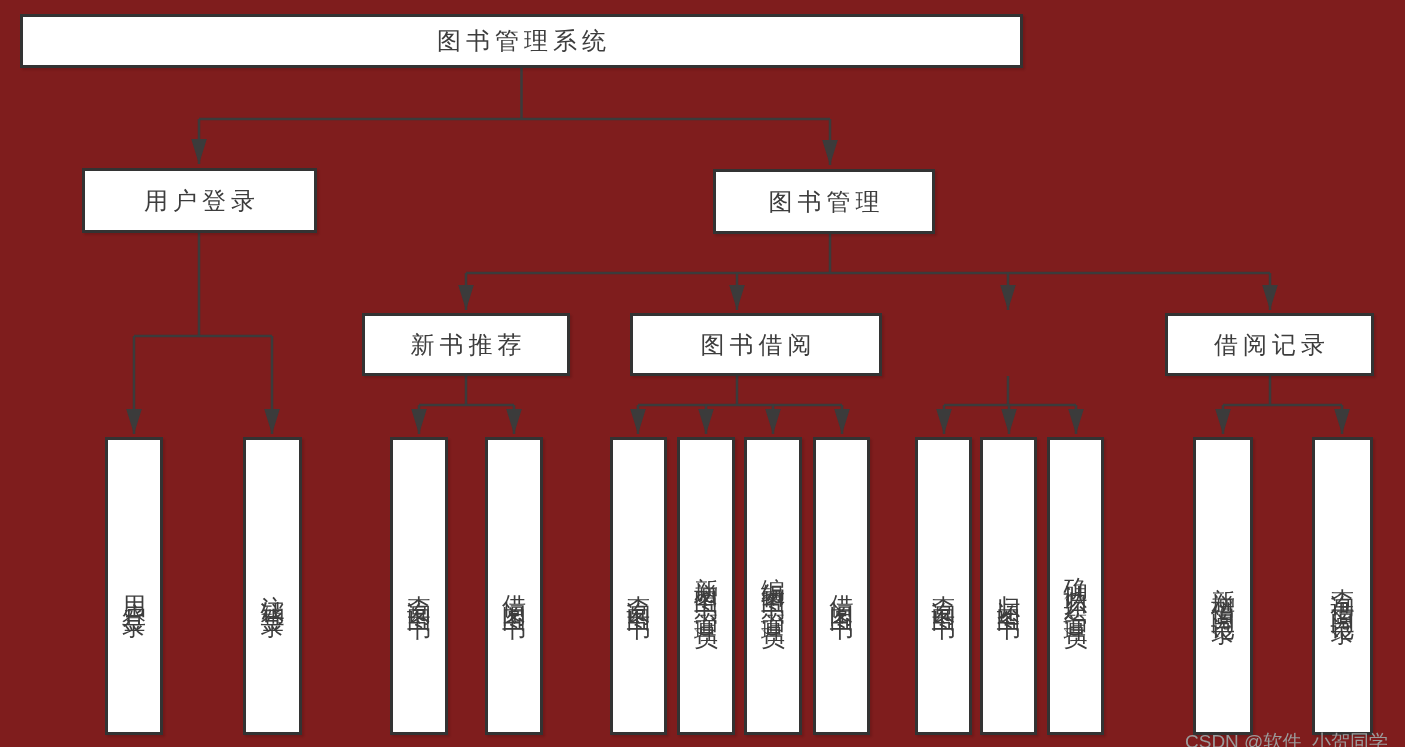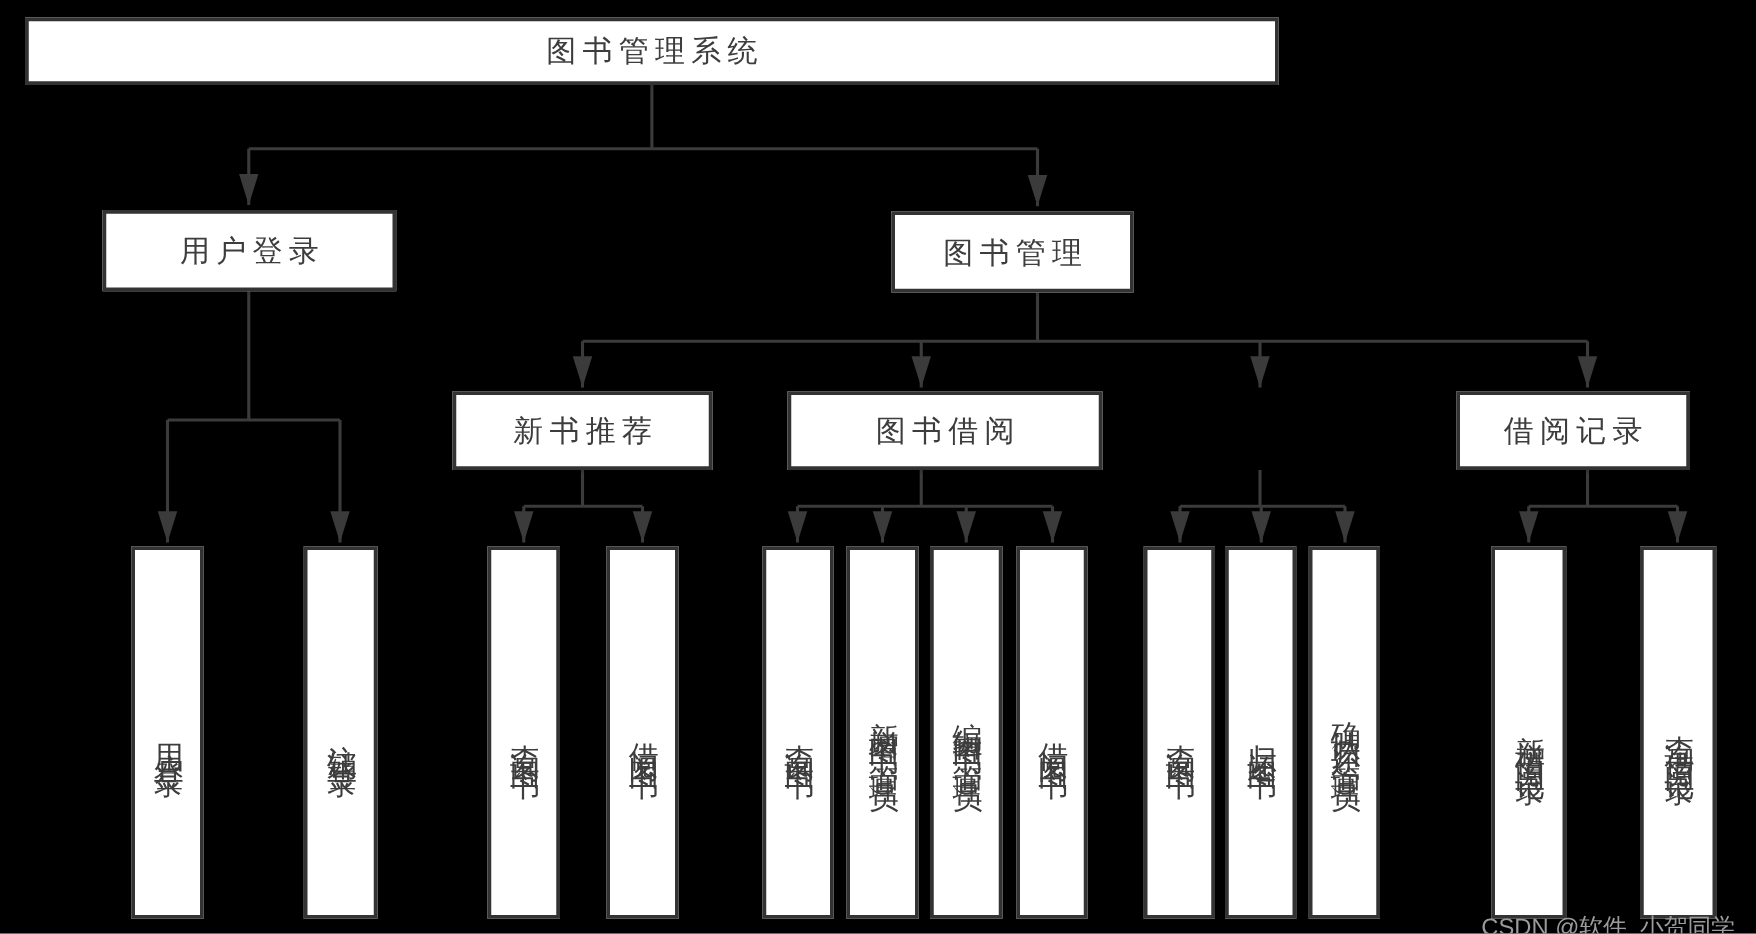--- a/index.html
+++ b/index.html
@@ -5,21 +5,21 @@
   html, body {
     margin: 0;
     padding: 0;
     background: #ffffff;
     font-family: "Liberation Sans", "DejaVu Sans", sans-serif;
   }
   #stage {
     position: relative;
     width: 1405px;
     height: 747px;
-    background: #000000;
+    background: #7f1d1d;
     overflow: hidden;
   }
   #wires {
     position: absolute;
     left: 0; top: 0;
     width: 1405px; height: 747px;
   }
   .hbox {
     position: absolute;
     box-sizing: border-box;
@@ -118,25 +118,25 @@
       <path d="M1270 376 V405"></path>
       <path d="M1223 405 H1342"></path>
       <path d="M1223 405 V434" marker-end="url(#arr)"></path>
       <path d="M1342 405 V434" marker-end="url(#arr)"></path>
     </g>
   </svg>
 
   <div class="hbox" style="left:20px; top:14px; width:1003px; height:54px;">图书管理系统</div>
 
   <div class="hbox" style="left:82px; top:168px; width:235px; height:65px;">用户登录</div>
-  <div class="hbox" style="left:713px; top:169px; width:194px; height:65px;">图书管理</div>
+  <div class="hbox" style="left:713px; top:169px; width:222px; height:65px;">图书管理</div>
 
   <div class="hbox" style="left:362px; top:313px; width:208px; height:63px;">新书推荐</div>
   <div class="hbox" style="left:630px; top:313px; width:252px; height:63px;">图书借阅</div>
-  <div class="hbox" style="left:1165px; top:313px; width:187px; height:63px;">借阅记录</div>
+  <div class="hbox" style="left:1165px; top:313px; width:209px; height:63px;">借阅记录</div>
 
   <div class="vbox" style="left:105px; width:58px;">
     <span>用户登录</span>
   </div>
   <div class="vbox" style="left:243px; width:59px;">
     <span>注销登录</span>
   </div>
 
   <div class="vbox" style="left:390px; width:58px;">
     <span>查询图书</span>

